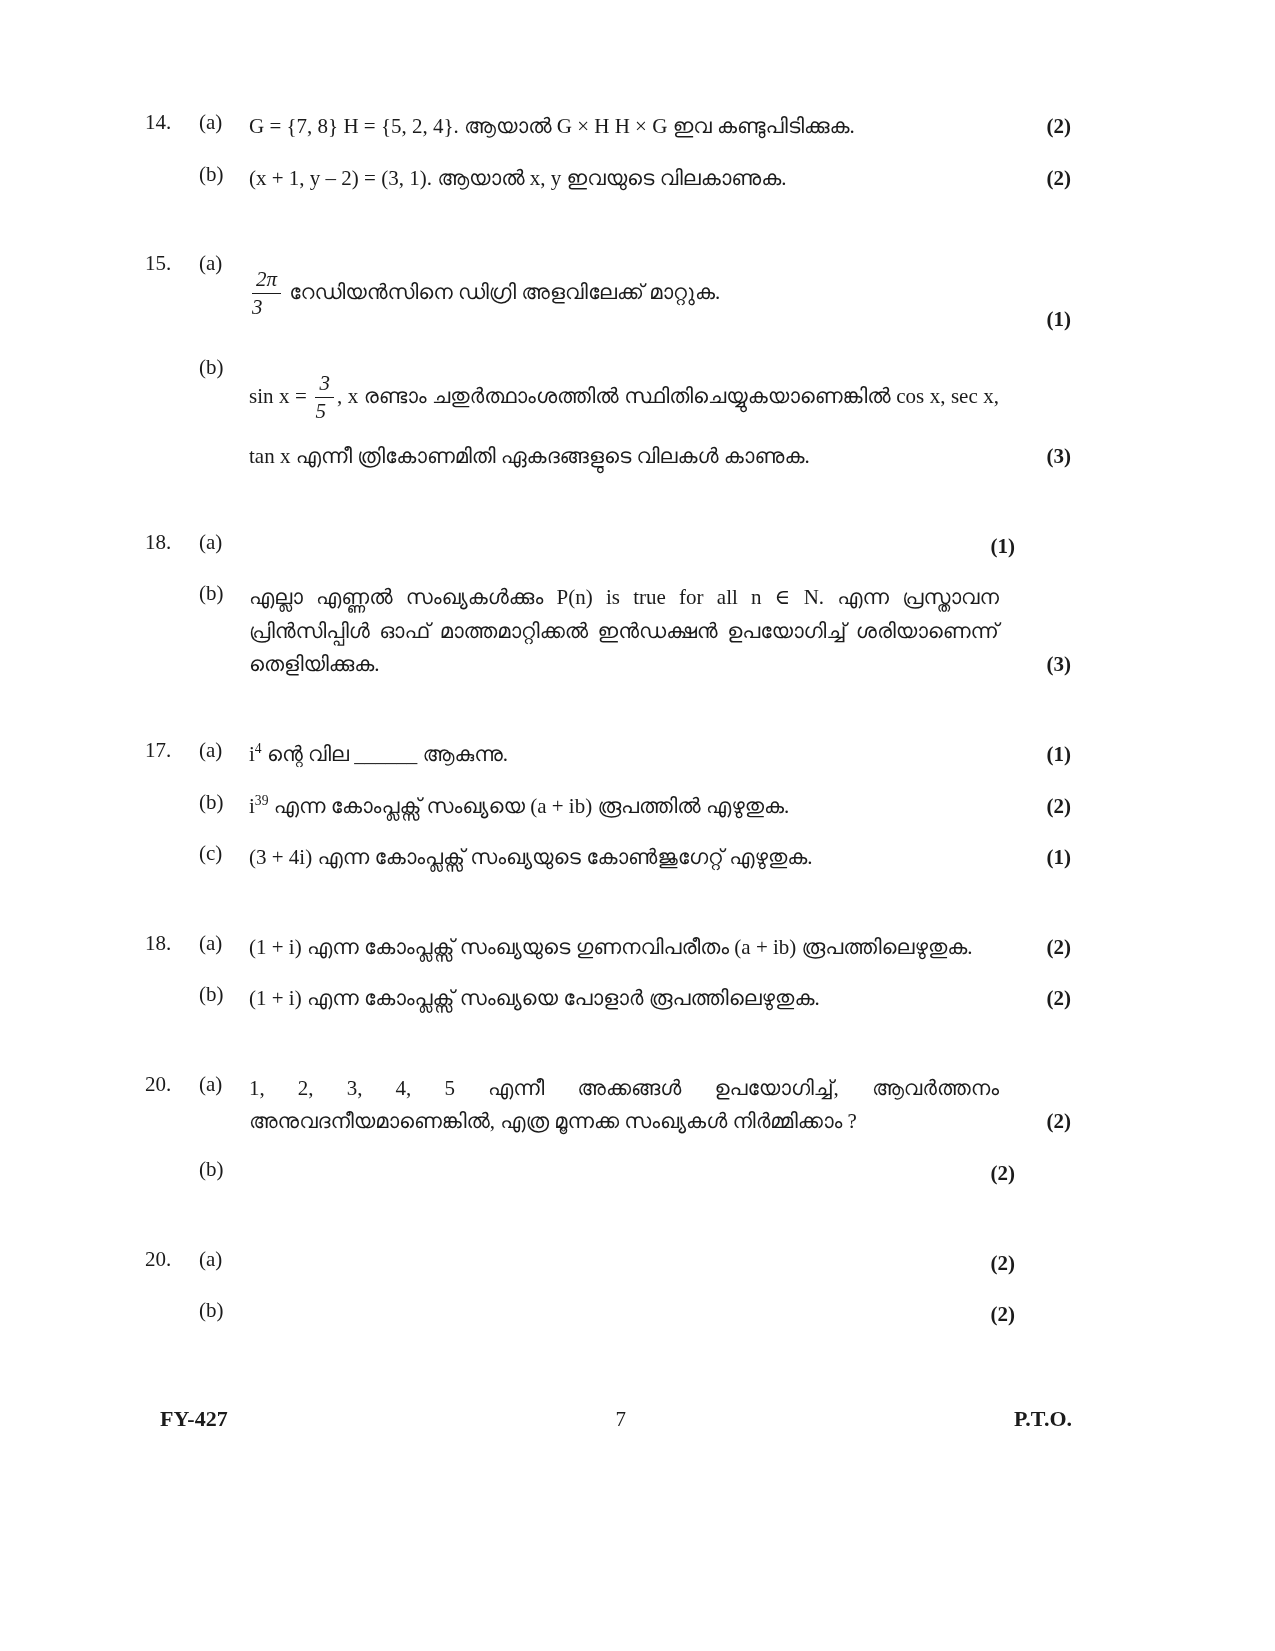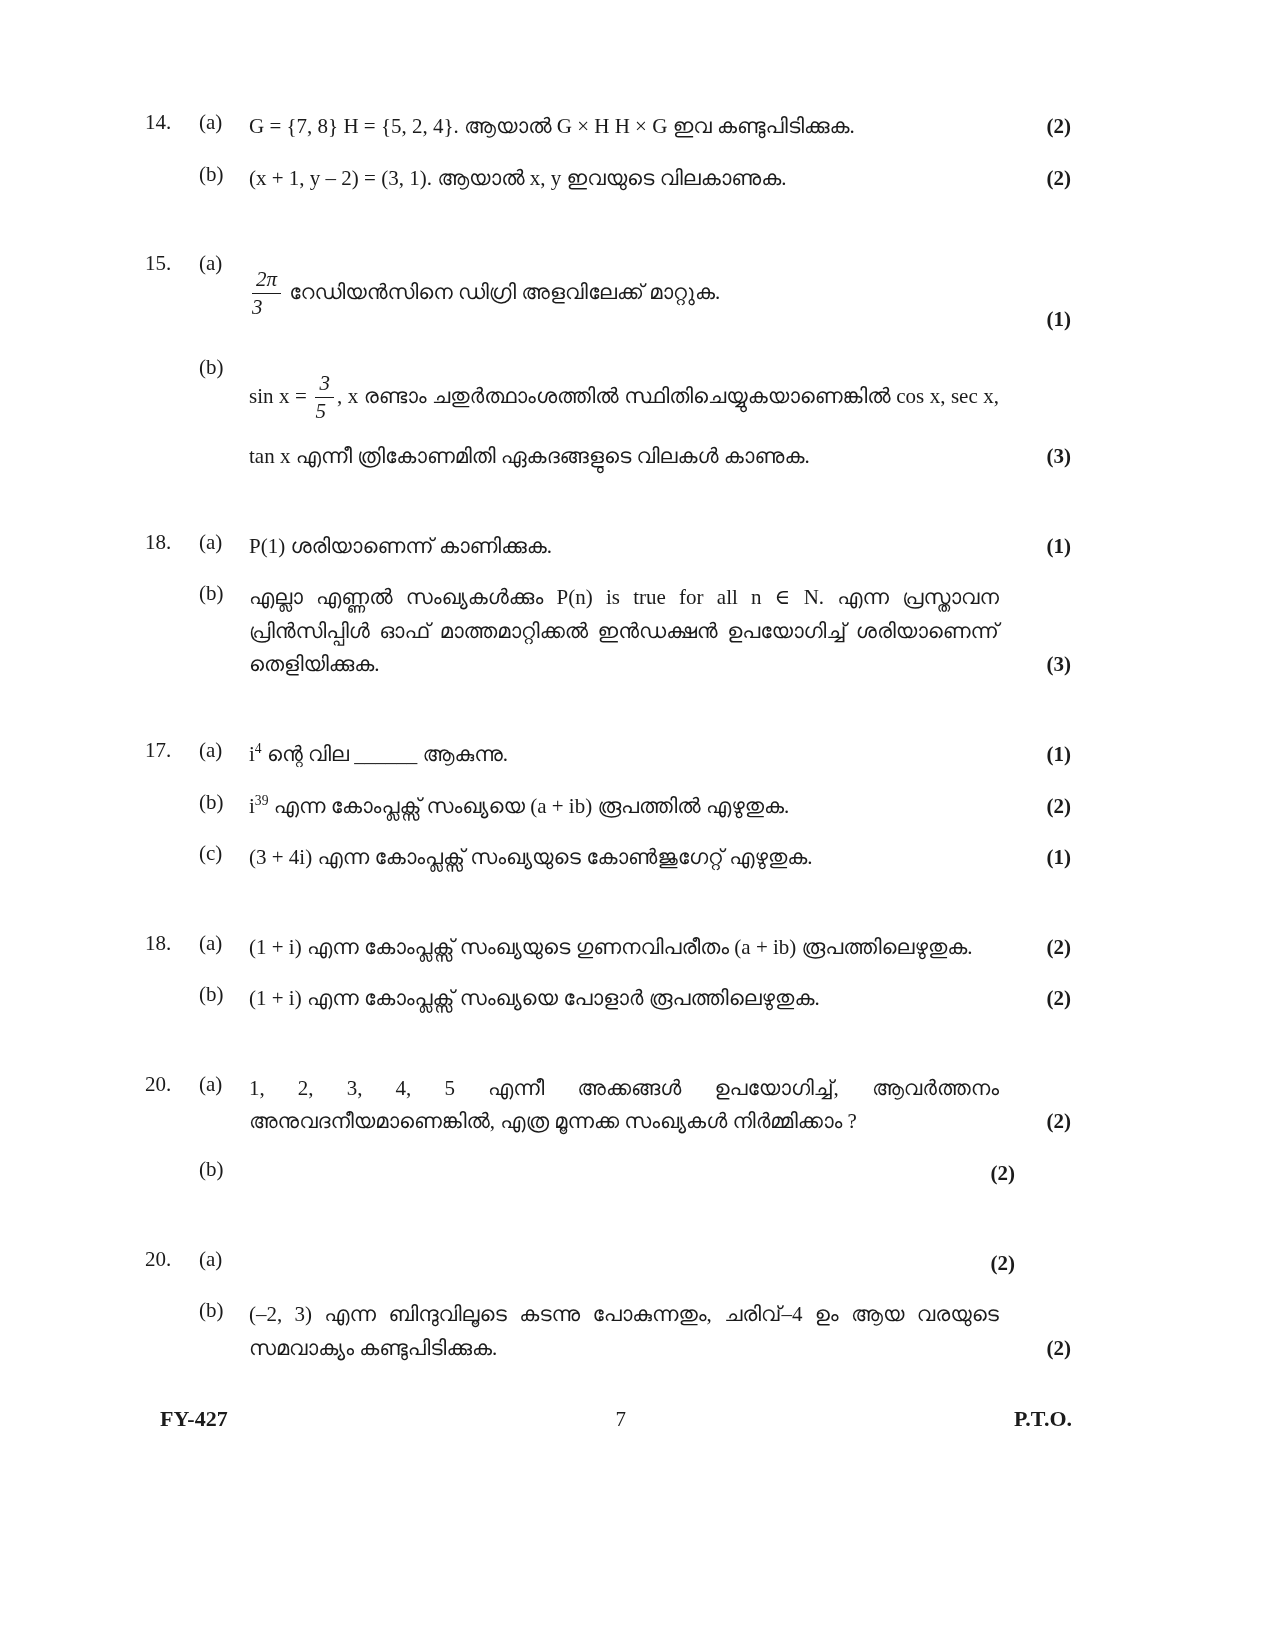--- a/index.html
+++ b/index.html
@@ -113,21 +113,20 @@
           <span class="pmarks">(3)</span>
         </div>
       </div>
     </section>
 
     <section class="question">
       <div class="qnum">18.</div>
       <div class="qbody">
         <div class="part">
           <span class="plabel">(a)</span>
-          <span class="ptext">P(1) ശരിയാണെന്ന് കാണിക്കുക.</span>
           <span class="pmarks">(1)</span>
         </div>
         <div class="part">
           <span class="plabel">(b)</span>
           <span class="ptext">എല്ലാ എണ്ണൽ സംഖ്യകൾക്കും P(n) is true for all n ∈ N. എന്ന പ്രസ്താവന പ്രിൻസിപ്പിൾ ഓഫ് മാത്തമാറ്റിക്കൽ ഇൻഡക്ഷൻ ഉപയോഗിച്ച് ശരിയാണെന്ന് തെളിയിക്കുക.</span>
           <span class="pmarks">(3)</span>
         </div>
       </div>
     </section>
 
@@ -185,21 +184,20 @@
 
     <section class="question">
       <div class="qnum">20.</div>
       <div class="qbody">
         <div class="part">
           <span class="plabel">(a)</span>
           <span class="pmarks">(2)</span>
         </div>
         <div class="part">
           <span class="plabel">(b)</span>
-          <span class="ptext">(–2, 3) എന്ന ബിന്ദുവിലൂടെ കടന്നു പോകുന്നതും, ചരിവ്–4 ഉം ആയ വരയുടെ സമവാക്യം കണ്ടുപിടിക്കുക.</span>
           <span class="pmarks">(2)</span>
         </div>
       </div>
     </section>
 
   </main>
 
   <footer class="footer">
     <span class="fleft">FY-427</span>
     <span class="fcenter">7</span>

